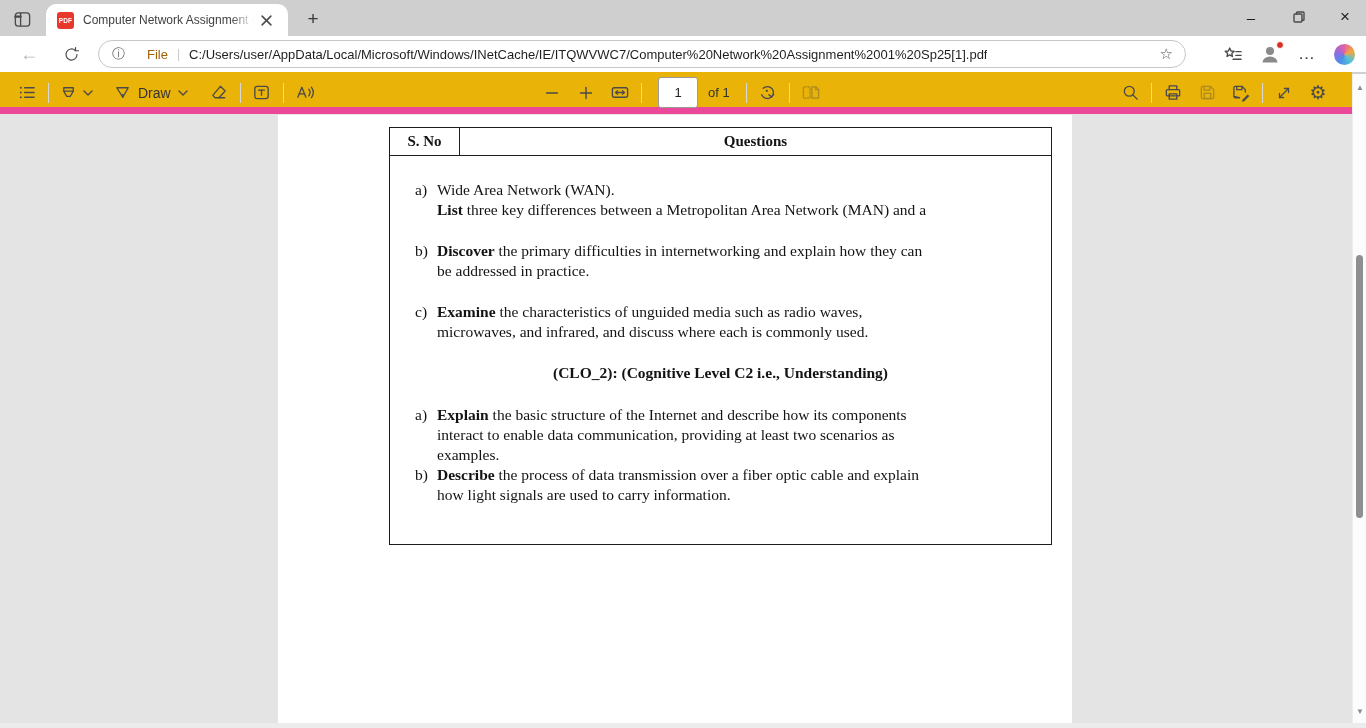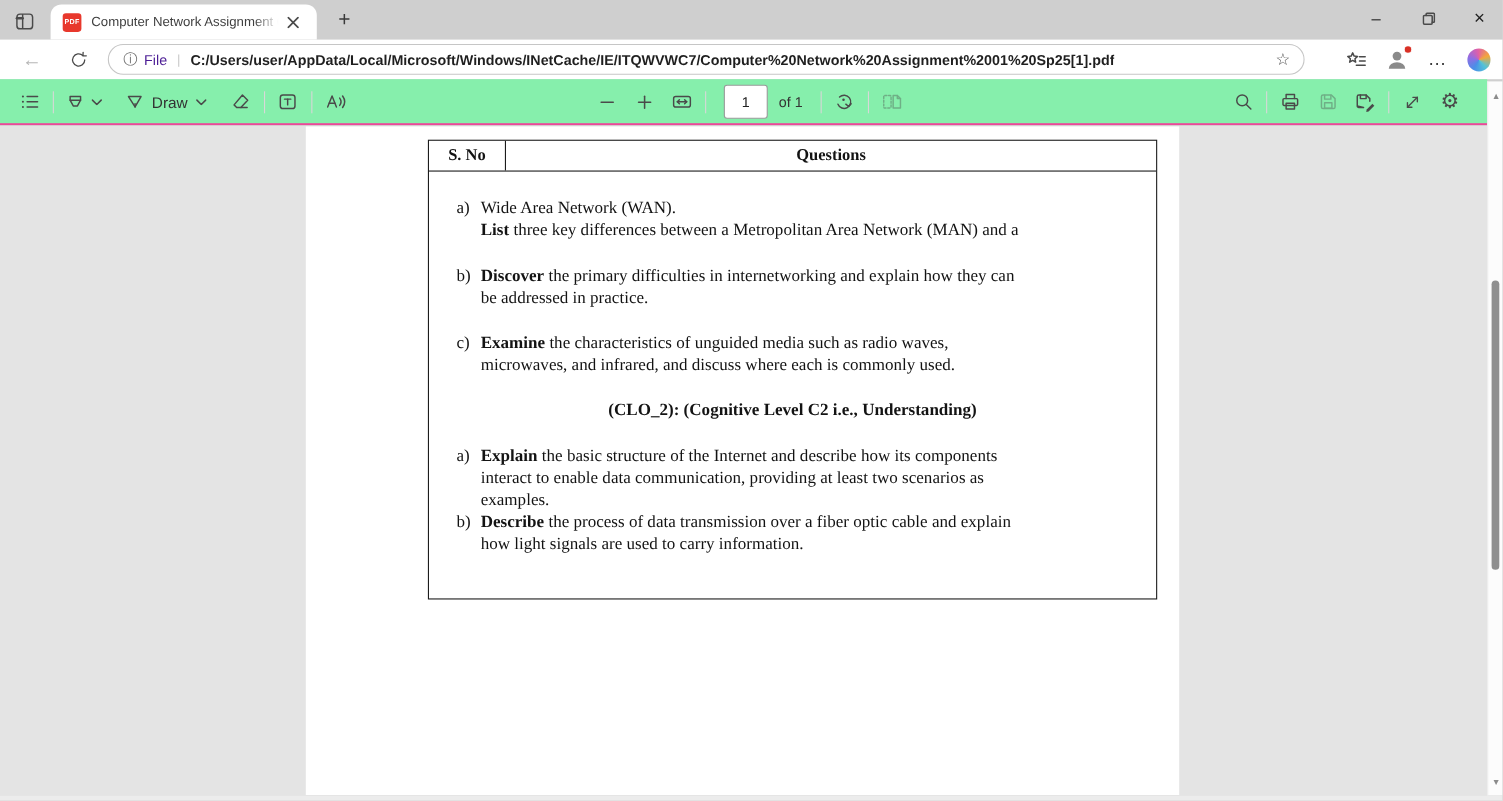--- a/index.html
+++ b/index.html
@@ -27,33 +27,33 @@
   .win-min { left:1234px; font-size:15px; }
   .win-restore { left:1282px; }
   .win-close { left:1328px; font-size:17px; }
 
   
   .navbar { position:absolute; top:36px; left:0; width:1366px; height:36px; background:#ffffff; }
   .nav-back { position:absolute; left:16px; top:5px; width:26px; height:26px; display:flex; align-items:center; justify-content:center; font-size:18px; color:#b7b7b7; }
   .nav-refresh { position:absolute; left:58px; top:5px; width:26px; height:26px; display:flex; align-items:center; justify-content:center; border-radius:5px; cursor:pointer; }
   .addressbar { position:absolute; left:98px; top:4px; width:1088px; height:28px; background:#fff; border:1px solid #c6c6c6; border-radius:14px; display:flex; align-items:center; padding:0 12px 0 13px; cursor:text; }
   .addr-info { font-size:13px; color:#6d6d6d; }
-  .addr-scheme { font-size:13px; color:#4c1d95; margin-left:6px; }
+  .addr-scheme { font-size:13px; color:#a16207; margin-left:22px; }
   .addr-sep { color:#c9c9c9; margin:0 9px; font-size:12px; }
-  .addr-path { font-size:13px; color:#1f1f1f; white-space:nowrap; overflow:hidden;font-weight:bold; }
+  .addr-path { font-size:13px; color:#1f1f1f; white-space:nowrap; overflow:hidden; }
   .addr-star { margin-left:auto; font-size:15px; color:#4f4f4f; cursor:pointer; }
   .nav-right { position:absolute; right:0; top:0; height:36px; display:flex; align-items:center; }
   .nav-iconbtn { width:30px; height:28px; display:flex; align-items:center; justify-content:center; border-radius:5px; cursor:pointer; margin-right:7px; }
   .avatar-wrap { position:relative; width:24px; height:24px; }
   .avatar-dot { position:absolute; top:-1px; right:-2px; width:8px; height:8px; border-radius:50%; background:#d93025; border:1.5px solid #fff; }
   .copilot { width:21px; height:21px; border-radius:50%; background:conic-gradient(from 210deg,#4a8fe7,#8f6de4,#e05fa8,#f3a73a,#53c3d8,#4a8fe7); }
   .more-dots { font-size:17px; color:#3a3a3a; letter-spacing:1px; line-height:10px; }
 
   
-  .pdftoolbar { position:absolute; top:72px; left:0; width:1352px; height:42px; background:#86efac; border-bottom:2px solid #ec4899; }
+  .pdftoolbar { position:absolute; top:72px; left:0; width:1352px; height:42px; background:#eab308; border-bottom:7px solid #ec4899; }
   .tb-group { position:absolute; top:0; height:41px; display:flex; align-items:center; }
   .tb-left { left:13px; }
   .tb-center { left:538px; }
   .tb-right { right:20px; }
   .tb-btn { min-width:28px; height:30px; display:flex; align-items:center; justify-content:center; border-radius:5px; cursor:pointer; padding:0 3px; }
   .tb-btn.disabled { opacity:.38; cursor:default; }
   .tb-divider { width:1px; height:20px; background:#d8d8d8; margin:0 7px; }
   .tb-label { font-size:14px; color:#333; margin:0 2px 0 6px; }
   .chev { margin-left:5px; }
   .page-input { width:40px; height:31px; border:1px solid #9a9a9a; border-radius:3px; background:#fff; text-align:center; font-size:13px; color:#222; font-family:"Liberation Sans",sans-serif; margin:0 10px 0 9px; }

